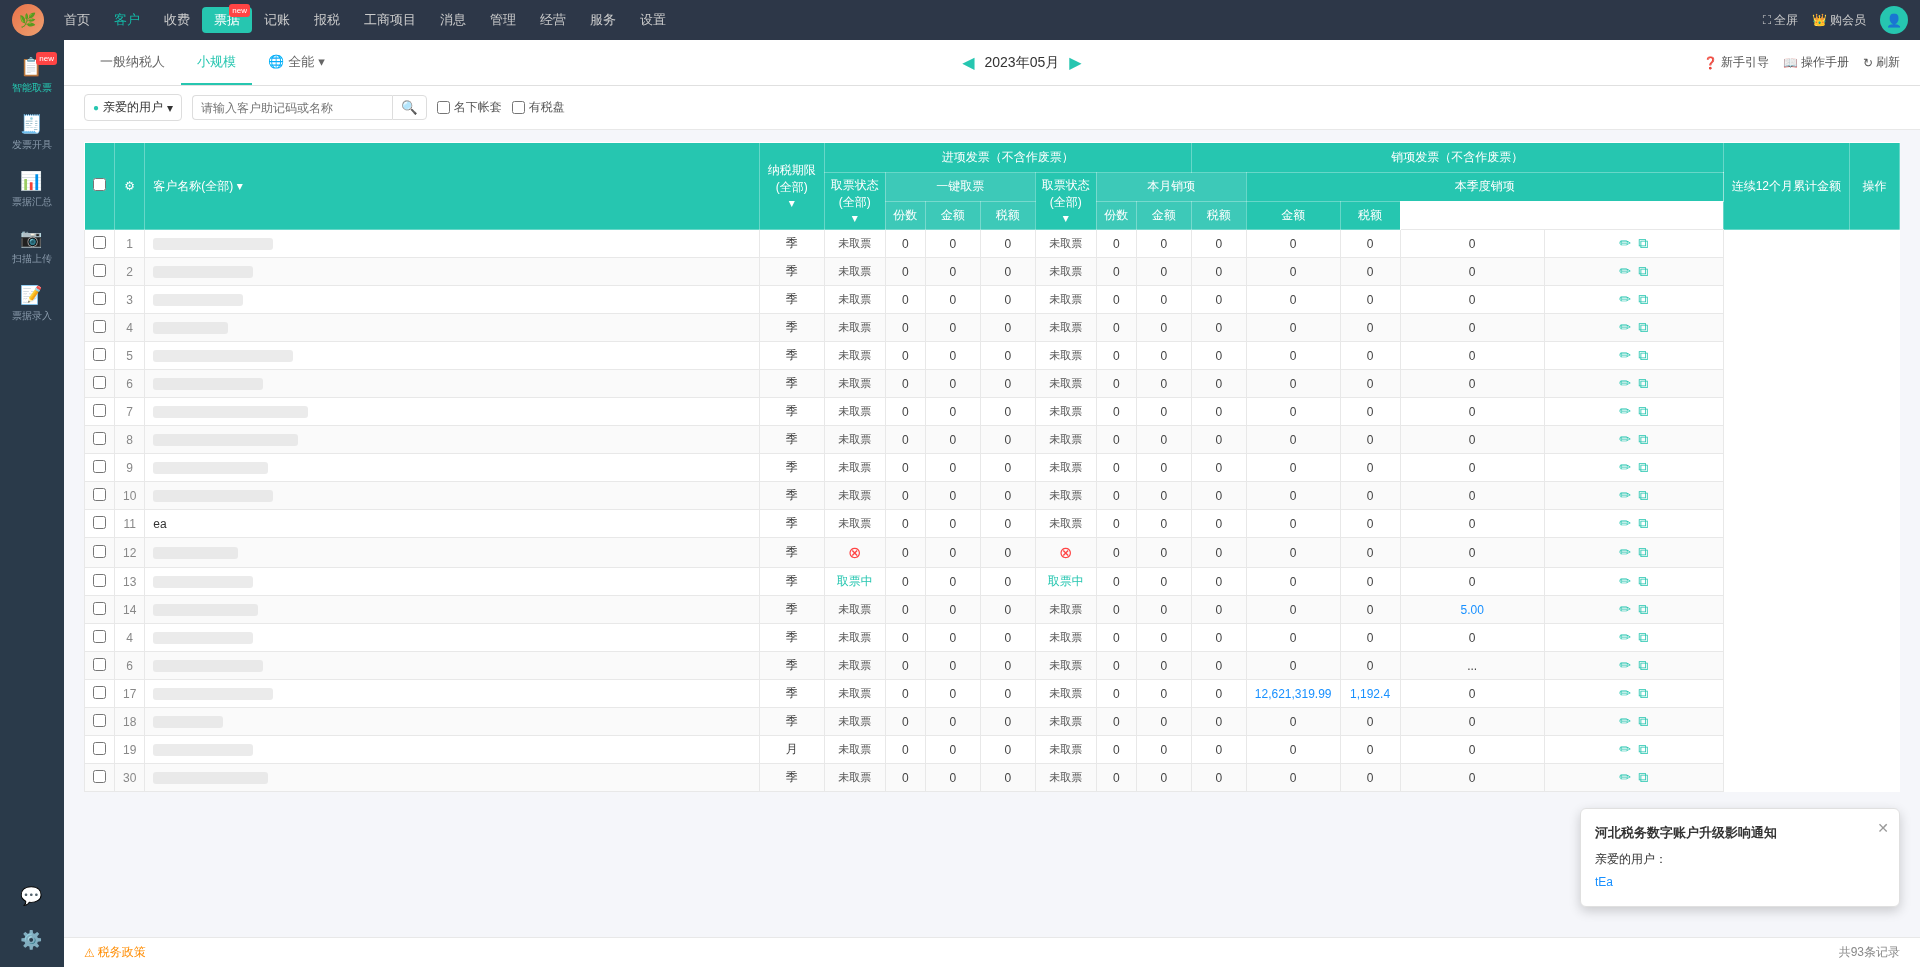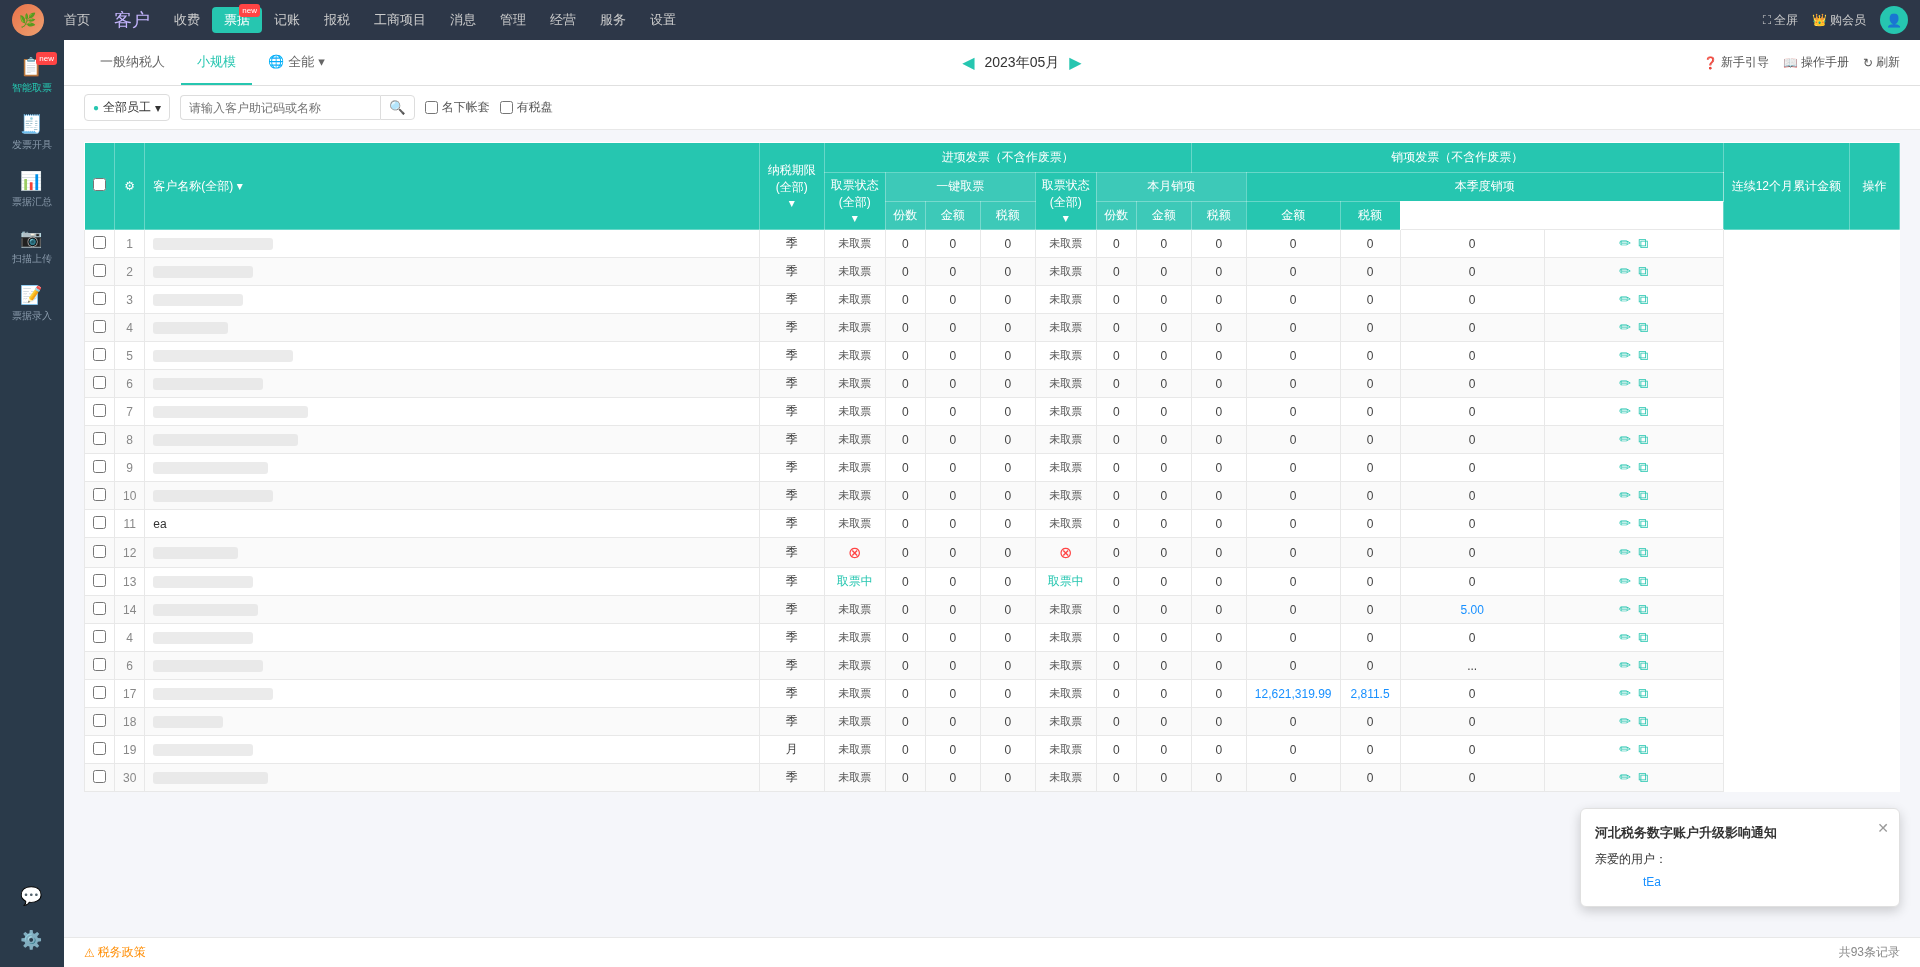--- a/index.html
+++ b/index.html
@@ -9,21 +9,21 @@
     tbody tr td { padding: 5px 8px; text-align: center; border: 1px solid #e8e8e8; color: #444; white-space: nowrap; }
     tbody tr td:nth-child(3) { text-align: left; max-width: 220px; overflow: hidden; }
   </style>
 </head>
 <body>
 
 <div style="background:#2d3748; height:40px; display:flex; align-items:center; padding:0 12px; gap:0;">
   <div style="width:32px; height:32px; background:linear-gradient(135deg,#e8734a,#f0a070); border-radius:50%; display:flex; align-items:center; justify-content:center; color:white; font-size:14px; margin-right:8px; flex-shrink:0;">🌿</div>
 
   <div style="color:#ccc; padding:4px 12px; cursor:pointer; font-size:13px; border-radius:4px; white-space:nowrap;">首页</div>
-  <div style="color:#c4b5fd; padding:4px 12px; cursor:pointer; font-size:18px; white-space:nowrap;">客户</div>
+  <div style="color:#14b8a6; padding:4px 12px; cursor:pointer; font-size:13px; white-space:nowrap;">客户</div>
   <div style="color:#ccc; padding:4px 12px; cursor:pointer; font-size:13px; white-space:nowrap;">收费</div>
   <div style="background:#26c6b0; color:white; padding:4px 12px; cursor:pointer; font-size:13px; border-radius:4px; white-space:nowrap; position:relative;">
     <span>票据</span>
     <span style="background:#ff4444; color:white; font-size:8px; padding:1px 3px; border-radius:3px; position:absolute; top:-3px; right:2px; line-height:1.4;">new</span>
   </div>
   <div style="color:#ccc; padding:4px 12px; cursor:pointer; font-size:13px; white-space:nowrap;">记账</div>
   <div style="color:#ccc; padding:4px 12px; cursor:pointer; font-size:13px; white-space:nowrap;">报税</div>
   <div style="color:#ccc; padding:4px 12px; cursor:pointer; font-size:13px; white-space:nowrap;">工商项目</div>
   <div style="color:#ccc; padding:4px 12px; cursor:pointer; font-size:13px; white-space:nowrap;">消息</div>
   <div style="color:#ccc; padding:4px 12px; cursor:pointer; font-size:13px; white-space:nowrap;">管理</div>
@@ -113,21 +113,21 @@
         <span style="cursor:pointer; display:flex; align-items:center; gap:3px;">
           <span>↻</span>
           <span>刷新</span>
         </span>
       </div>
     </div>
 
     <div style="background:white; padding:8px 20px; display:flex; align-items:center; gap:10px; border-bottom:1px solid #e8e8e8;">
       <div style="border:1px solid #ddd; border-radius:4px; padding:4px 8px; font-size:12px; background:white; cursor:pointer; display:flex; align-items:center; gap:4px; white-space:nowrap;">
         <span style="color:#26c6b0; font-size:10px;">●</span>
-        <span>全部员工</span>
+        <span>亲爱的用户</span>
         <span>▾</span>
       </div>
 
       <div style="display:flex;">
         <input style="border-top: 1px solid rgb(221, 221, 221); border-bottom: 1px solid rgb(221, 221, 221); border-left: 1px solid rgb(221, 221, 221); border-image: initial; border-right: none; border-radius: 4px 0px 0px 4px; padding: 4px 8px; font-size: 12px; width: 200px; outline: none;" placeholder="请输入客户助记码或名称">
         <button style="background:white; border:1px solid #ddd; border-radius:0 4px 4px 0; padding:4px 8px; cursor:pointer; color:#999;">
           <span>🔍</span>
         </button>
       </div>
 
@@ -557,21 +557,21 @@
               <td style="padding:5px 8px; text-align:center; border:1px solid #e8e8e8; color:#444; white-space:nowrap; font-size:12px;">季</td>
               <td style="padding:5px 8px; text-align:center; border:1px solid #e8e8e8; color:#444; white-space:nowrap; font-size:12px;"><span style="color:#555; font-size:11px;">未取票</span></td>
               <td style="padding:5px 8px; text-align:center; border:1px solid #e8e8e8; color:#444; white-space:nowrap; font-size:12px;">0</td>
               <td style="padding:5px 8px; text-align:center; border:1px solid #e8e8e8; color:#444; white-space:nowrap; font-size:12px;">0</td>
               <td style="padding:5px 8px; text-align:center; border:1px solid #e8e8e8; color:#444; white-space:nowrap; font-size:12px;">0</td>
               <td style="padding:5px 8px; text-align:center; border:1px solid #e8e8e8; color:#444; white-space:nowrap; font-size:12px;"><span style="color:#555; font-size:11px;">未取票</span></td>
               <td style="padding:5px 8px; text-align:center; border:1px solid #e8e8e8; color:#444; white-space:nowrap; font-size:12px;">0</td>
               <td style="padding:5px 8px; text-align:center; border:1px solid #e8e8e8; color:#444; white-space:nowrap; font-size:12px;">0</td>
               <td style="padding:5px 8px; text-align:center; border:1px solid #e8e8e8; color:#444; white-space:nowrap; font-size:12px;">0</td>
               <td style="padding:5px 8px; text-align:center; border:1px solid #e8e8e8; color:#444; white-space:nowrap; font-size:12px; color:#1890ff;">12,621,319.99</td>
-              <td style="padding:5px 8px; text-align:center; border:1px solid #e8e8e8; color:#444; white-space:nowrap; font-size:12px; color:#1890ff;">2,811.5</td>
+              <td style="padding:5px 8px; text-align:center; border:1px solid #e8e8e8; color:#444; white-space:nowrap; font-size:12px; color:#1890ff;">1,192.4</td>
               <td style="padding:5px 8px; text-align:center; border:1px solid #e8e8e8; color:#444; white-space:nowrap; font-size:12px; color:#444;">0</td>
     <td style="padding:5px 8px; text-align:center; border:1px solid #e8e8e8; color:#444; white-space:nowrap; font-size:12px;">
       <span style="color:#26c6b0; cursor:pointer; font-size:14px; margin:0 2px;">✏</span>
       <span style="color:#26c6b0; cursor:pointer; font-size:14px; margin:0 2px;">⧉</span>
     </td>
   </tr>
             <tr style="background: rgb(250, 250, 250);">
               <td style="padding:5px 8px; text-align:center; border:1px solid #e8e8e8; color:#444; white-space:nowrap; font-size:12px;"><input type="checkbox" style="cursor: pointer;"></td>
               <td style="padding:5px 8px; text-align:center; border:1px solid #e8e8e8; color:#444; white-space:nowrap; font-size:12px; color:#888;">18</td>
               <td style="padding:5px 8px; text-align:center; border:1px solid #e8e8e8; color:#444; white-space:nowrap; font-size:12px; text-align:left;"><span style="background:#ddd; border-radius:3px; display:inline-block; height:12px; width:70px; opacity:0.6; vertical-align:middle;"></span></td>
@@ -645,14 +645,14 @@
       </span>
       <span style="color:#888;">共93条记录</span>
     </div>
   </div>
 </div>
 
 <div style="position:fixed; right:20px; bottom:60px; width:320px; background:white; border:1px solid #e0e0e0; border-radius:6px; padding:14px; box-shadow:0 4px 12px rgba(0,0,0,0.18); z-index:100; font-size:12px; line-height:1.6; color:#333;">
   <span style="position:absolute; top:8px; right:10px; cursor:pointer; color:#999; font-size:14px;">✕</span>
   <div style="font-weight:bold; margin-bottom:6px; font-size:13px;">河北税务数字账户升级影响通知</div>
   <div style="margin-bottom:4px;">亲爱的用户：</div>
-  <span style="color:#1890ff; cursor:pointer;margin-left:48px;">tEa</span>
+  <span style="color:#1890ff; cursor:pointer;">tEa</span>
 </div>
 
 </body></html>

